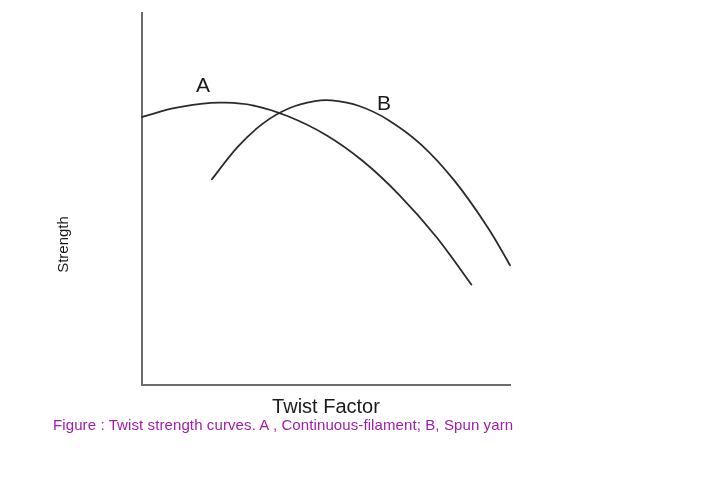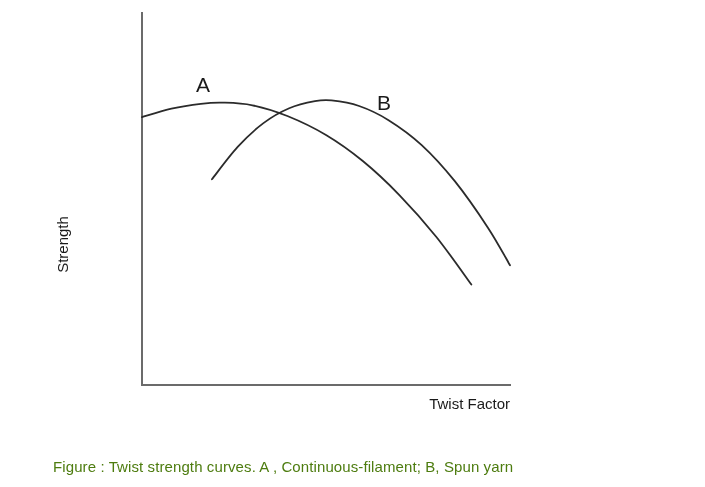--- a/index.html
+++ b/index.html
@@ -75,35 +75,35 @@
     font-size: 15px;
     font-weight: 400;
     color: #1a1a1a;
     white-space: nowrap;
   }
   #x-axis-title {
     position: absolute;
     left: 142px;
     top: 395px;
     width: 368px;
-    text-align: right;
+    text-align: center;
     font-family: "Liberation Sans", sans-serif;
-    font-size: 15px;
+    font-size: 20px;
     font-weight: 400;
     color: #1a1a1a;
     white-space: nowrap;
   }
   #figure-caption {
     position: absolute;
     left: 53px;
-    top: 458px;
+    top: 416px;
     font-family: "Liberation Sans", sans-serif;
     font-size: 15px;
     font-weight: 400;
-    color: #4d7c0f;
+    color: #a21caf;
     white-space: nowrap;
     letter-spacing: 0.1px;
   }
 </style>
 </head>
 <body>
 
 <div id="figure-root">
 
   <svg id="plot-svg" viewBox="0 0 705 487" xmlns="http://www.w3.org/2000/svg">

